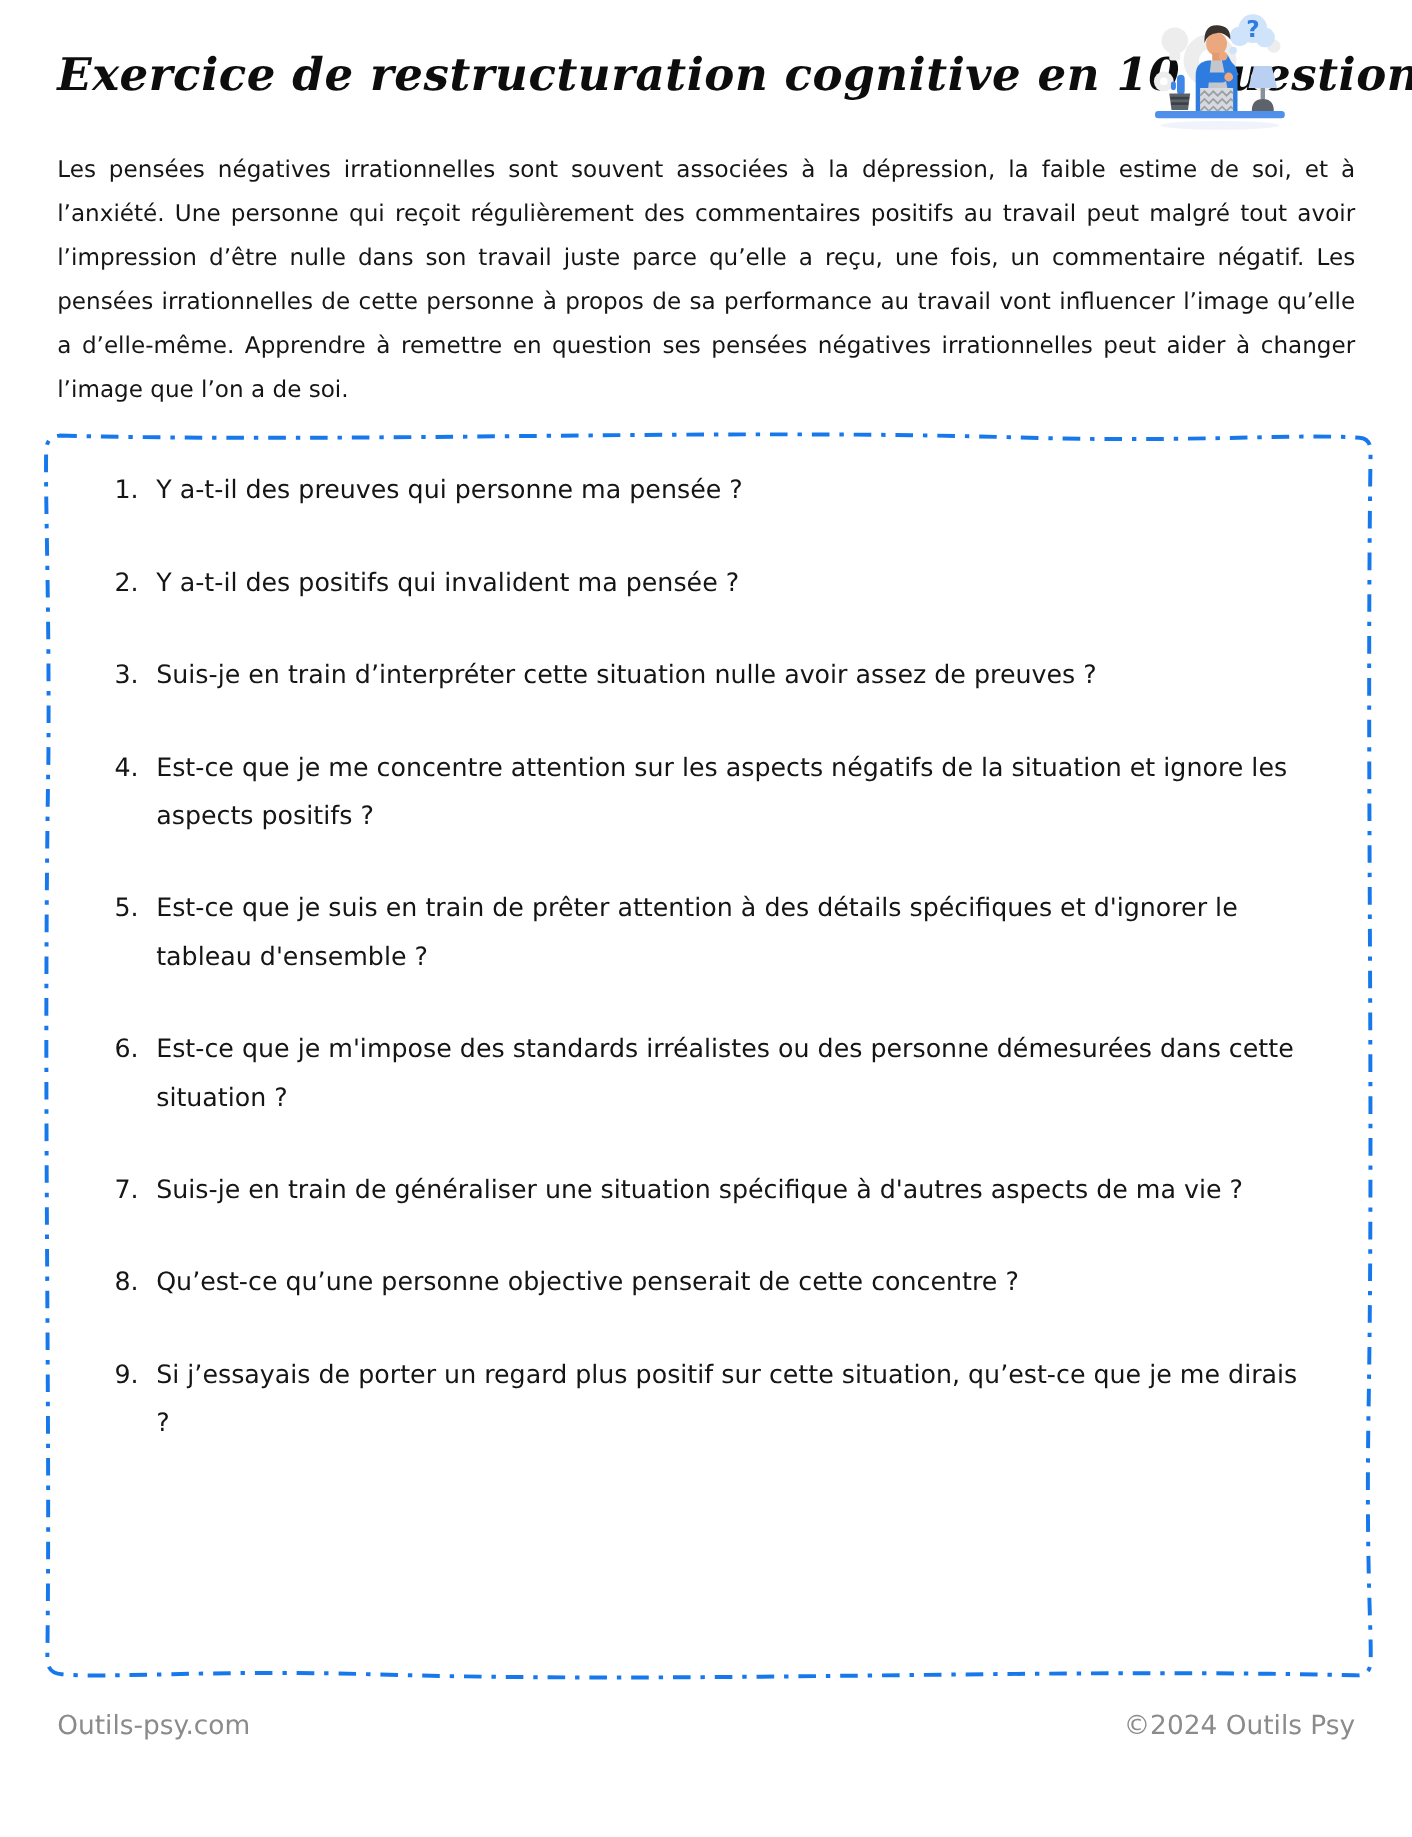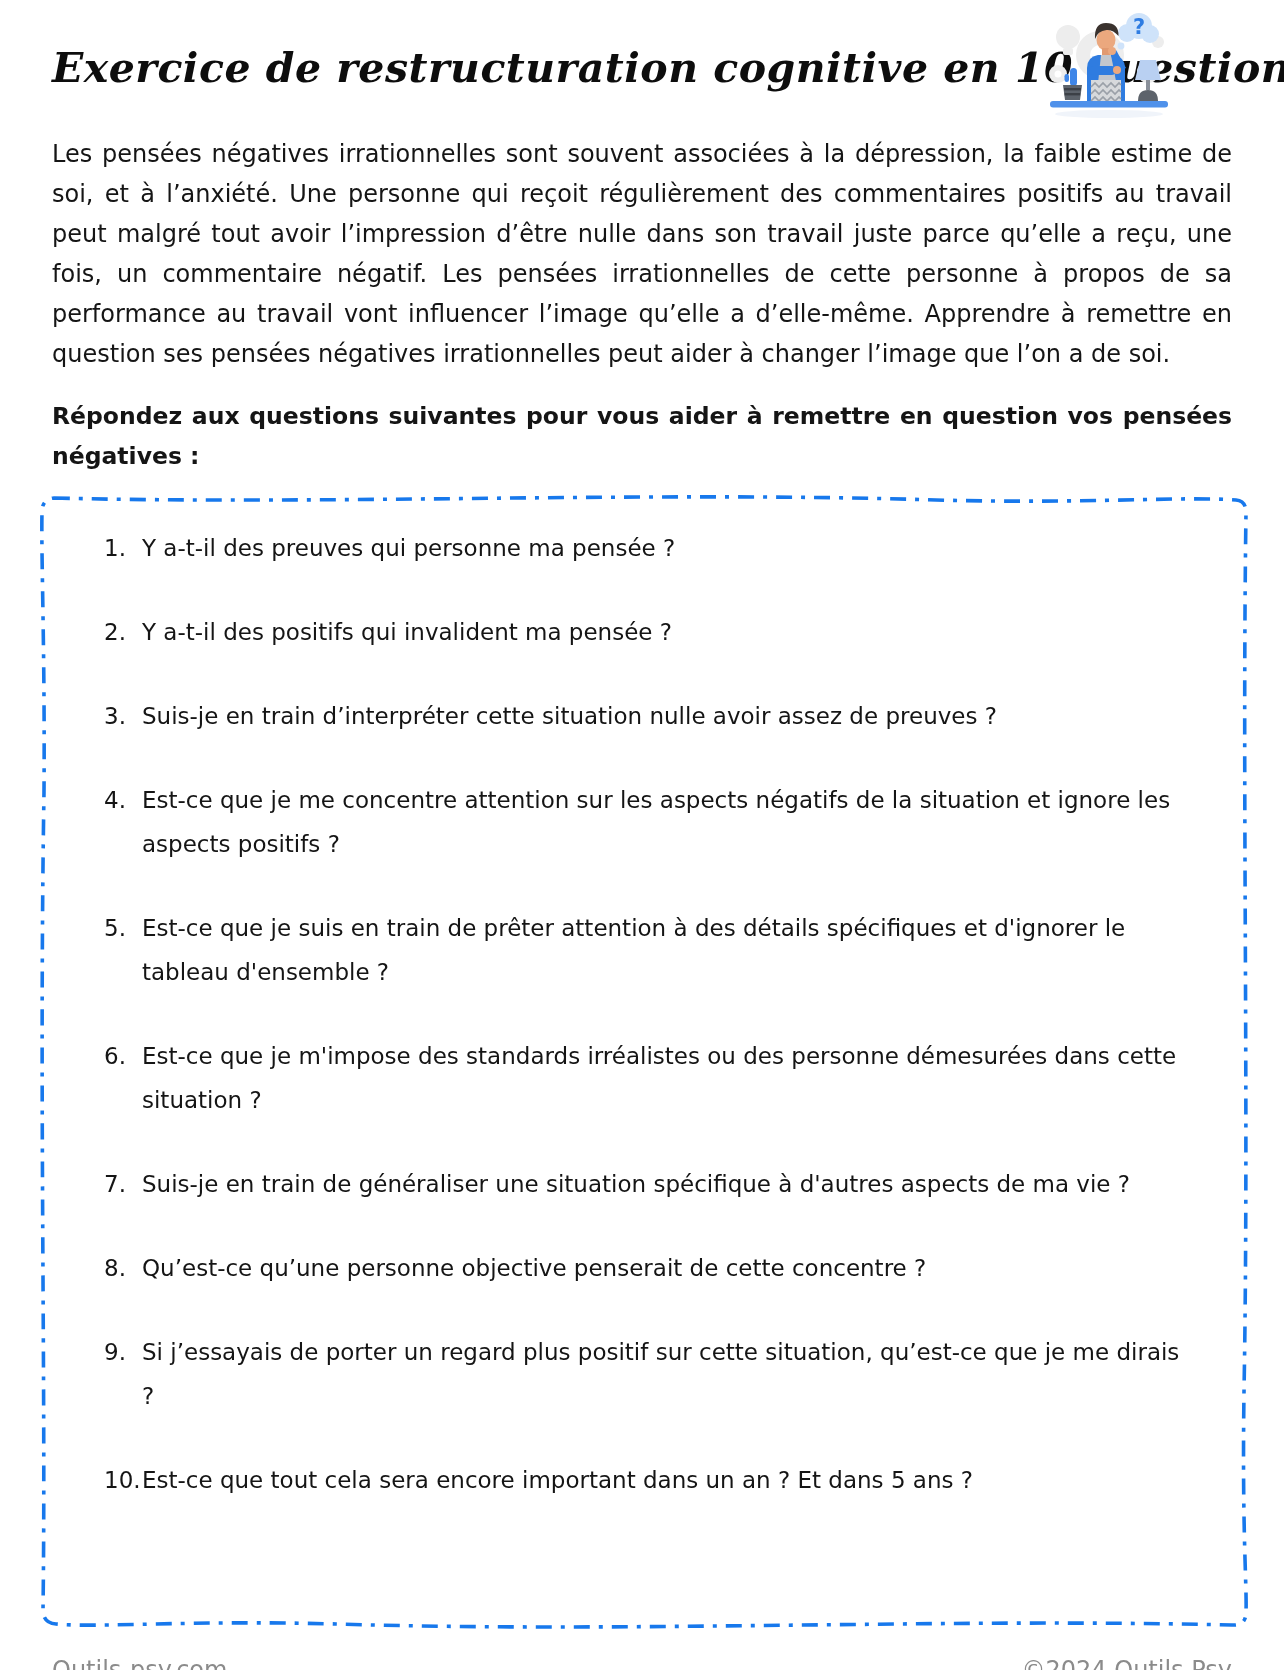--- a/index.html
+++ b/index.html
@@ -37,21 +37,21 @@
   }
   .illustration {
     position: absolute;
     top: 0;
     right: 56px;
     width: 142px;
     height: 114px;
   }
   .intro {
     margin: 16px 0 0 0;
-    font-size: 24px;
+    font-size: 21px;
     line-height: 40px;
     text-align: justify;
   }
   .prompt {
     margin: 22px 0 0 0;
     font-size: 23.5px;
     font-weight: 700;
     line-height: 40px;
     text-align: justify;
   }
@@ -161,21 +161,20 @@
         <path d="M104,93 q0,-11 10,-11 q10,0 10,11 z" fill="#5d636b"></path>
       </g>
 
       <rect x="16" y="93" width="118" height="6.5" rx="3" fill="#4f91ea"></rect>
       <ellipse cx="75" cy="106" rx="54" ry="4" fill="#f0f4fa"></ellipse>
     </svg>
   </div>
 
   <p class="intro">Les pensées négatives irrationnelles sont souvent associées à la dépression, la faible estime de soi, et à l’anxiété. Une personne qui reçoit régulièrement des commentaires positifs au travail peut malgré tout avoir l’impression d’être nulle dans son travail juste parce qu’elle a reçu, une fois, un commentaire négatif. Les pensées irrationnelles de cette personne à propos de sa performance au travail vont influencer l’image qu’elle a d’elle-même. Apprendre à remettre en question ses pensées négatives irrationnelles peut aider à changer l’image que l’on a de soi.</p>
 
-  <p class="prompt">Répondez aux questions suivantes pour vous aider à remettre en question vos pensées négatives :</p>
 
   <div class="qbox">
 
     <svg class="qborder" viewBox="0 0 1216 1142" preserveAspectRatio="none" aria-hidden="true">
       <path d="M18,6
                C 300,13 610,-1 900,8
                C 1050,12 1150,4 1200,8
                Q 1210,9 1210,20
                C 1206,300 1213,620 1208,900
                C 1206,1040 1211,1095 1210,1120
@@ -218,24 +217,20 @@
         <span class="qtext">Suis-je en train de généraliser une situation spécifique à d'autres aspects de ma vie ?</span>
       </li>
       <li class="qitem">
         <span class="qnum">8.</span>
         <span class="qtext">Qu’est-ce qu’une personne objective penserait de cette concentre ?</span>
       </li>
       <li class="qitem">
         <span class="qnum">9.</span>
         <span class="qtext">Si j’essayais de porter un regard plus positif sur cette situation, qu’est-ce que je me dirais ?</span>
       </li>
-      <li class="qitem">
-        <span class="qnum">10.</span>
-        <span class="qtext">Est-ce que tout cela sera encore important dans un an ? Et dans 5 ans ?</span>
-      </li>
     </ol>
   </div>
 
   <div class="footer">
     <span>Outils-psy.com</span>
     <span>©2024 Outils Psy</span>
   </div>
 
 </div>
 

